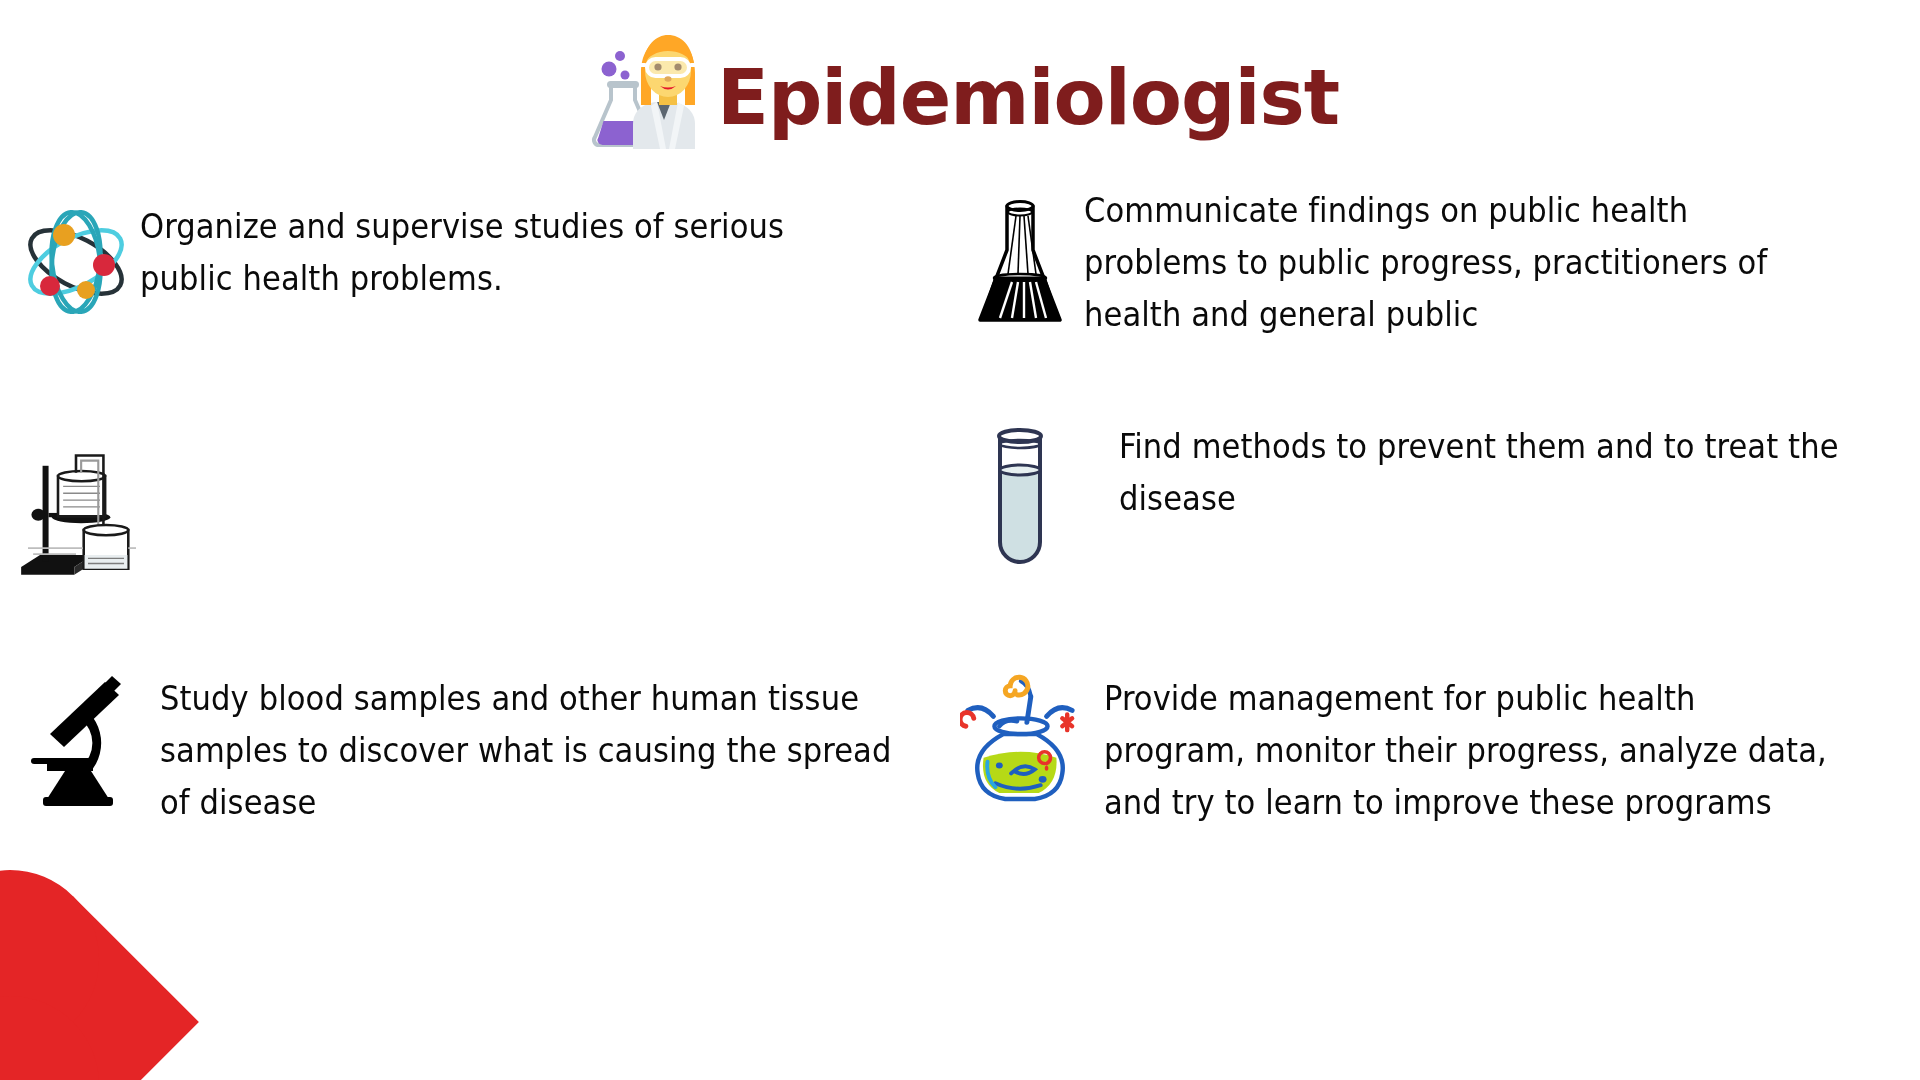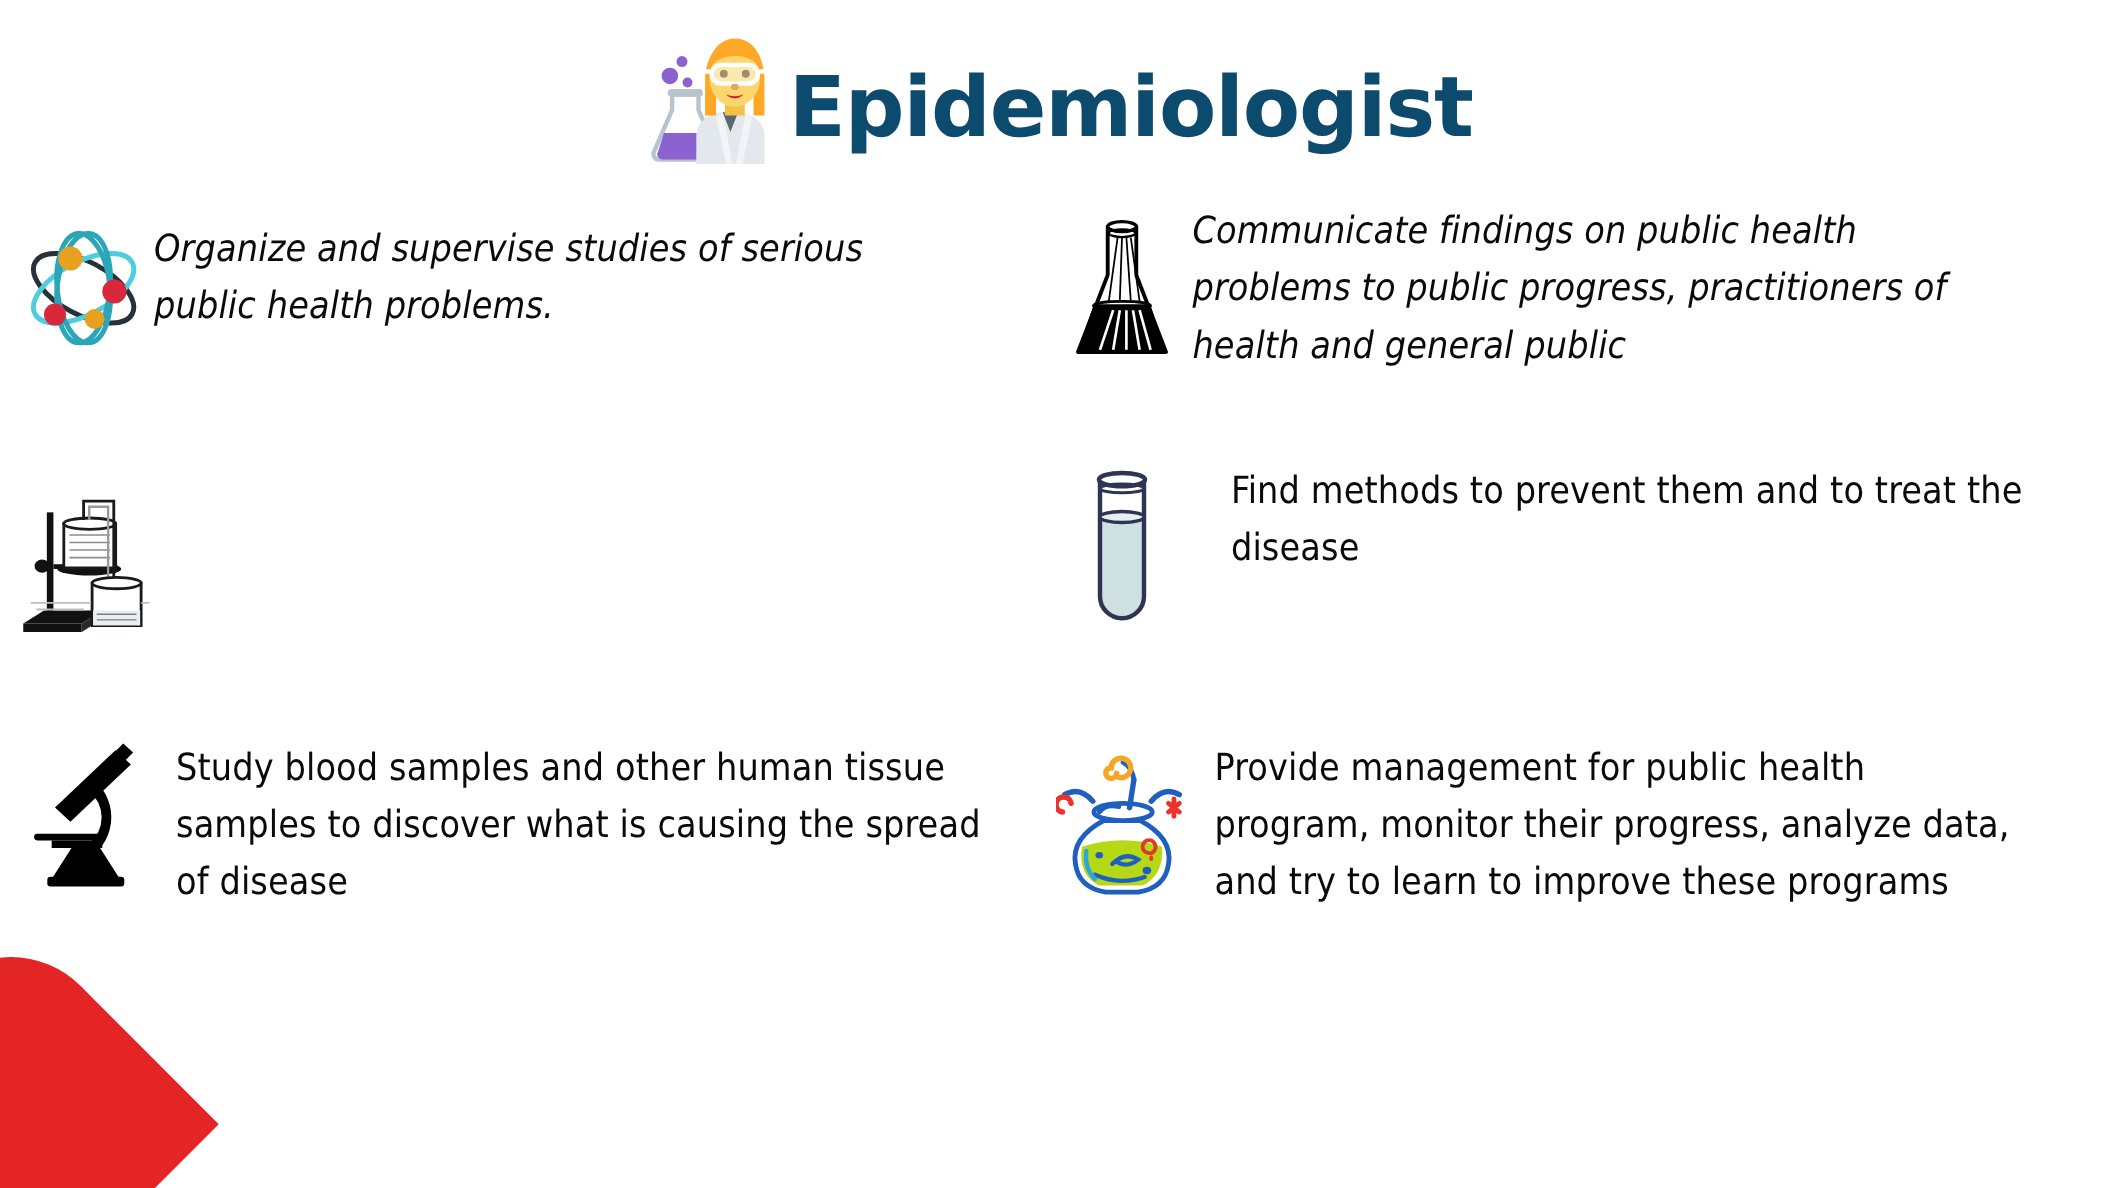--- a/index.html
+++ b/index.html
@@ -35,21 +35,21 @@
     height: 120px;
     position: relative;
     flex: 0 0 auto;
   }
   .title-emoji svg { display:block; width:130px; height:120px; }
   .title-text {
     font-family: "DejaVu Sans", sans-serif;
     font-size: 76px;
     font-weight: 700;
     letter-spacing: -1px;
-    color: #0c4a6e;
+    color: #7f1d1d;
     white-space: nowrap;
     line-height: 1;
     padding-bottom: 6px;
     margin-top: 24px;
   }
 
   
   .columns {
     position: absolute;
     top: 200px;
@@ -87,27 +87,27 @@
     font-size: 34px;
     line-height: 52px;
     color: #0a0a0a;
     letter-spacing: 0.1px;
     padding-left: 4px;
     max-width: 740px;
   }
   .col-right .bullet-text { max-width: 740px; }
 
   
-  .row1 { top: 0px; font-style: italic; }
+  .row1 { top: 0px; }
   .row2 { top: 228px; }
   .row3 { top: 472px; gap: 20px; }
 
   .col-right .row1 { top: -16px; }
   .col-right .row2 { top: 220px; gap: 35px; }
-  .col-right .row3 { top: 472px; align-items: center; }
+  .col-right .row3 { top: 472px; }
 
   
   .icon-atom      { width: 112px; height: 112px; }
   .icon-flask-bw  { width: 96px;  height: 150px; }
   .icon-stand     { width: 140px; height: 165px; }
   .icon-tube      { width: 74px;  height: 150px; }
   .icon-scope     { width: 118px; height: 135px; }
   .icon-bubble    { width: 122px; height: 130px; }
 
   

